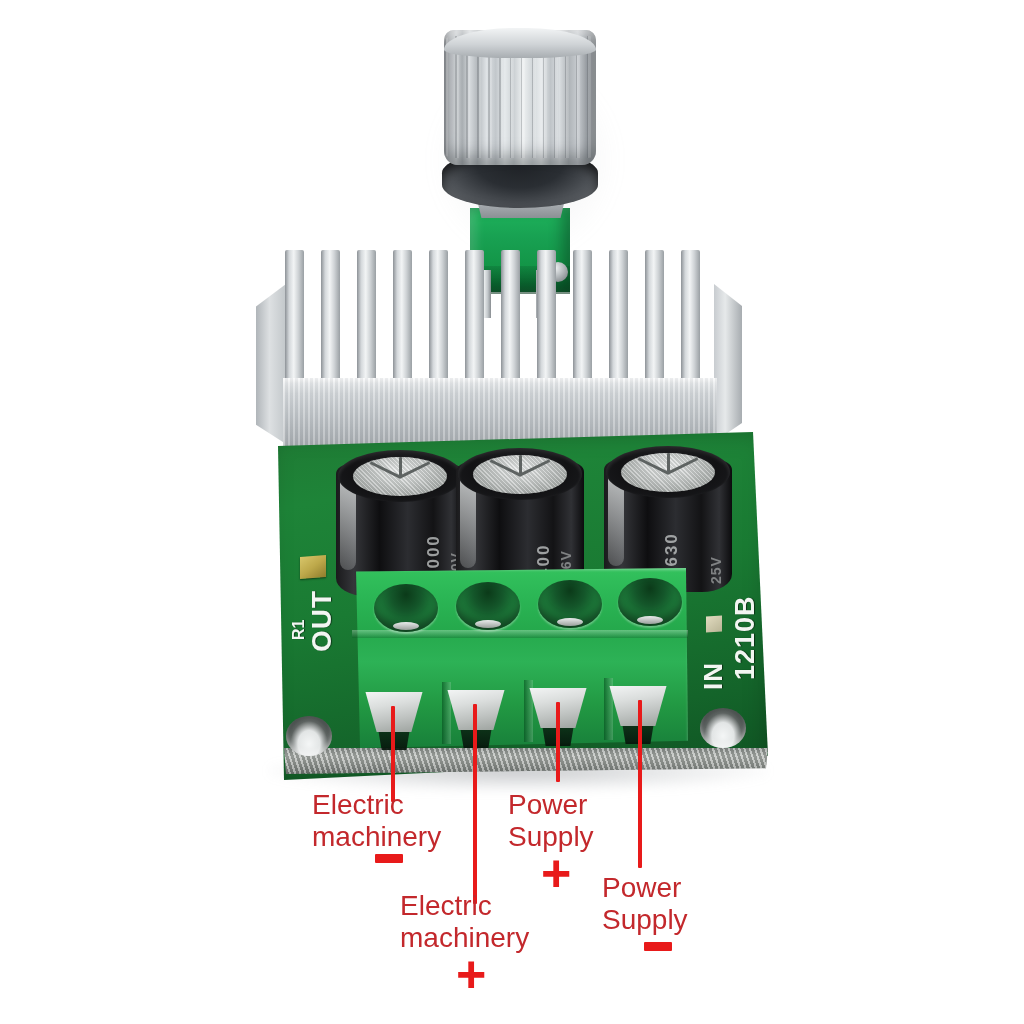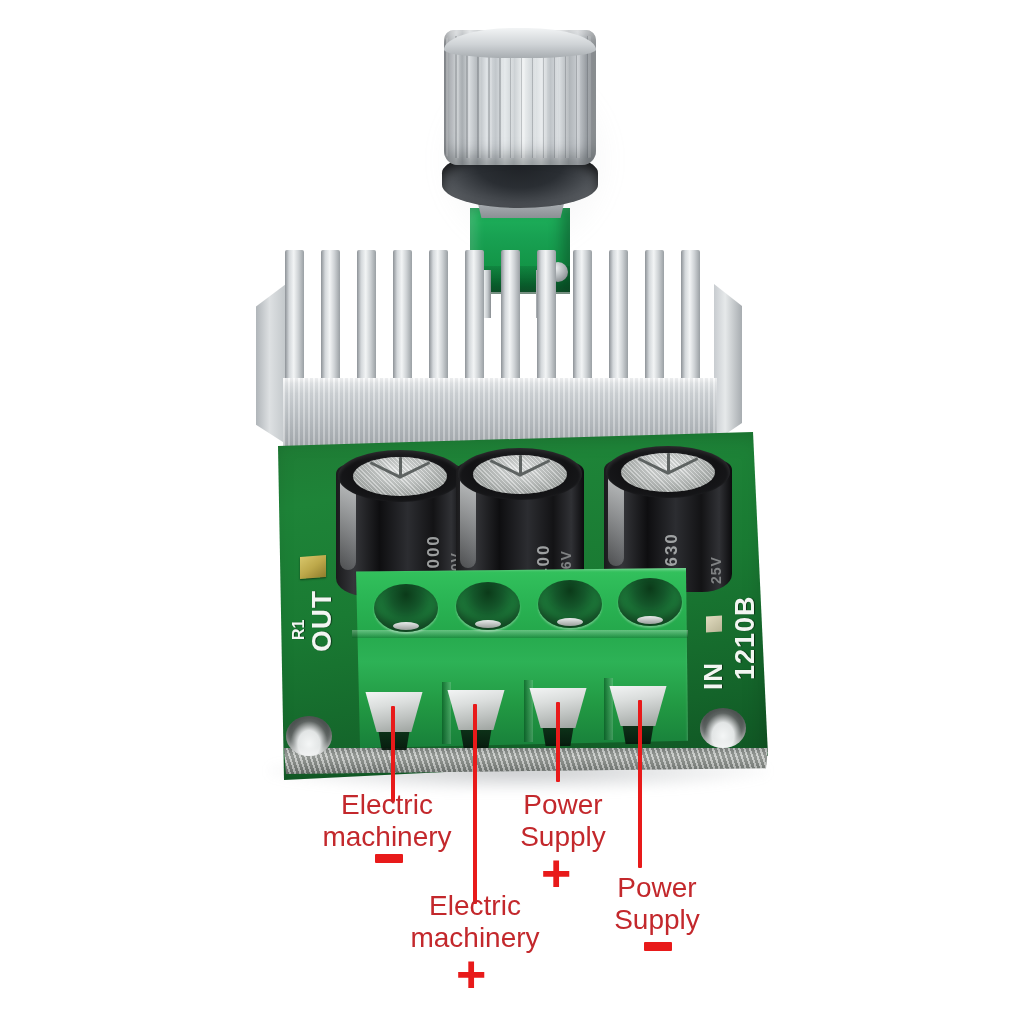--- a/index.html
+++ b/index.html
@@ -237,21 +237,20 @@
   }
 
   
   .leader{
     position:absolute;width:4px;background:#e81a1a;border-radius:1px;
   }
   .lbl{
     position:absolute;color:#c3282c;
     font-family:"Liberation Sans","DejaVu Sans",sans-serif;
     font-size:28px;line-height:32px;font-weight:400;white-space:nowrap;
-    text-align:center;
   }
   .sign{
     position:absolute;color:#e81a1a;font-weight:900;
     font-family:"Liberation Sans","DejaVu Sans",sans-serif;
     line-height:1;
   }
   .sign-plus{font-size:52px;}
   .sign-minus{
     width:28px;height:9px;background:#e81a1a;border-radius:1px;
   }

